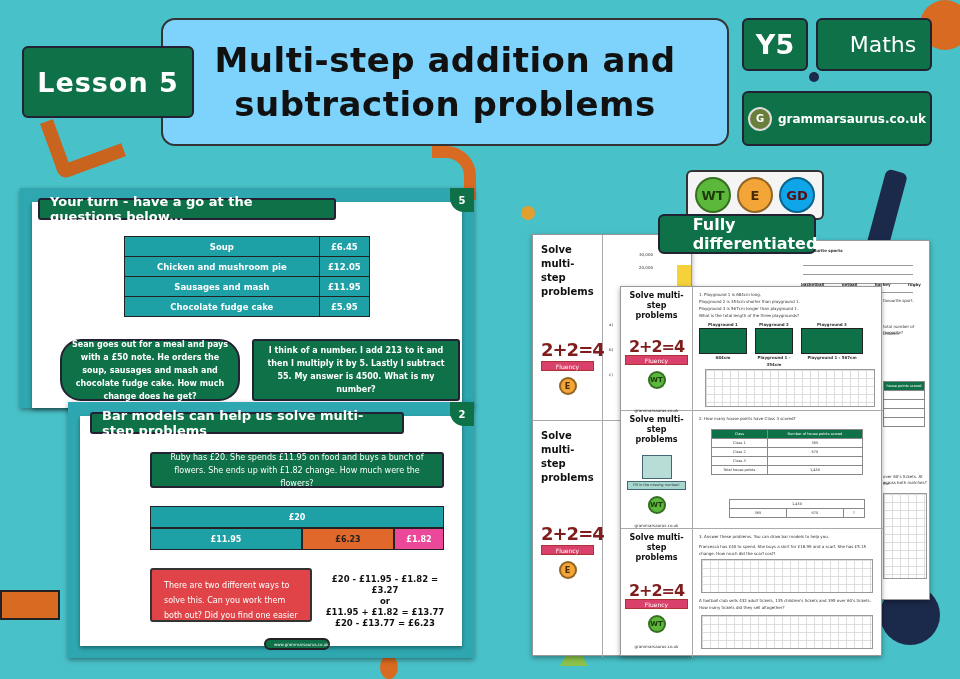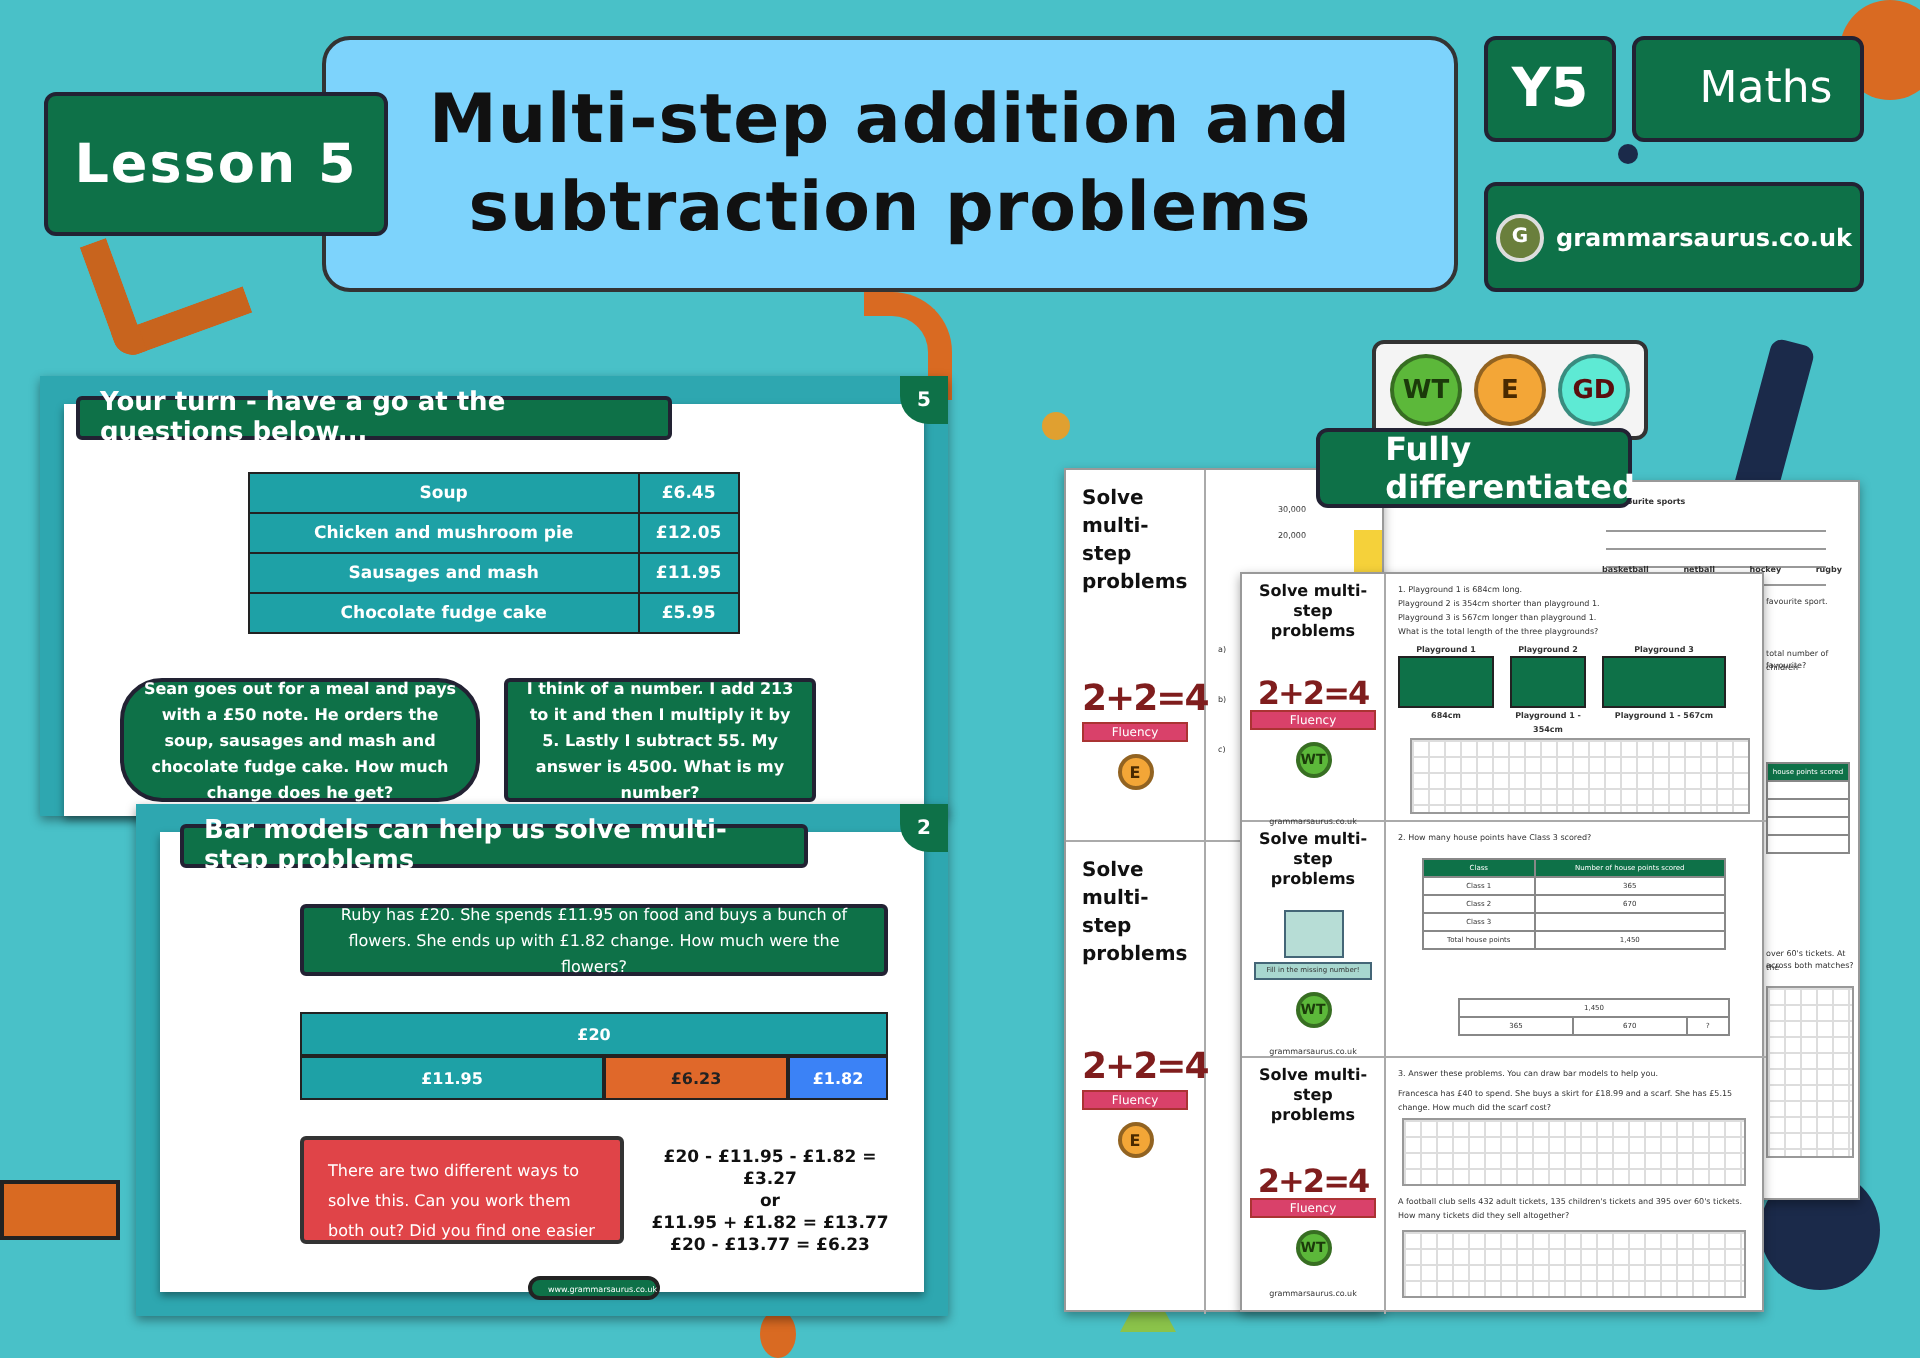--- a/index.html
+++ b/index.html
@@ -29,21 +29,21 @@
 .footer-pill{position:absolute;background:#0e7148;border:2px solid #222;border-radius:10px;color:#fff;font-size:4px;display:flex;align-items:center;gap:3px;padding:0 5px;}
 
 .ws{position:absolute;background:#fff;border:1px solid #999;box-shadow:0 2px 5px rgba(0,0,0,.35);}
 .ws-cell{position:absolute;border-right:1px solid #aaa;border-bottom:1px solid #aaa;}
 .ws-title{font-weight:bold;font-size:10px;line-height:14px;color:#111;}
 .fluency-eq{font-weight:bold;color:#7f1d1d;font-size:22px;line-height:22px;text-align:center;letter-spacing:-1px;}
 .fluency-tag{background:#d9416a;color:#fff;font-size:6px;text-align:center;height:10px;line-height:10px;border:1px solid #a33;}
 .badge-round{border-radius:50%;display:flex;align-items:center;justify-content:center;font-weight:bold;border:2px solid rgba(0,0,0,.4);}
 .wt{background:#5cb83a;color:#1b3a0a;}
 .e{background:#f3a637;color:#4a2a00;}
-.gd{background:#5eead4;color:#5a0e0e;}
+.gd{background:#0ea5e9;color:#5a0e0e;}
 .tiny{font-size:4px;color:#333;line-height:7px;}
 .grid{background-color:#fff;background-image:linear-gradient(#ddd 1px,transparent 1px),linear-gradient(90deg,#ddd 1px,transparent 1px);background-size:8px 8px;border:1px solid #999;position:absolute;}
 .gtable{position:absolute;border-collapse:collapse;}
 .gtable td{border:1px solid #888;font-size:3.5px;height:9px;text-align:center;color:#333;}
 .gtable td.h{background:#0e7148;color:#fff;}
 .fd-badge{left:658px;top:214px;width:158px;height:40px;font-weight:bold;font-size:16px;display:flex;align-items:center;justify-content:center;z-index:9;padding-left:36px;}
 .lvl-box{left:686px;top:170px;width:138px;height:50px;background:#f4f4f4;border:2px solid #333;border-radius:6px;display:flex;align-items:center;justify-content:space-around;z-index:8;padding:0 4px;}
 </style>
 </head>
 <body>
@@ -91,36 +91,36 @@
             <td>Sausages and mash</td>
             <td>£11.95</td>
           </tr>
       <tr>
             <td>Chocolate fudge cake</td>
             <td>£5.95</td>
           </tr>
     </tbody>
       </table>
     <div class="qbox" style="left:28px;top:137px;width:180px;height:62px;border-radius:21px;">Sean goes out for a meal and pays with a £50 note. He orders the soup, sausages and mash and chocolate fudge cake. How much change does he get?</div>
-    <div class="qbox" style="left:220px;top:137px;width:156px;height:62px;">I think of a number. I add 213 to it and then I multiply it by 5. Lastly I subtract 55. My answer is 4500. What is my number?</div>
+    <div class="qbox" style="left:220px;top:137px;width:208px;height:62px;">I think of a number. I add 213 to it and then I multiply it by 5. Lastly I subtract 55. My answer is 4500. What is my number?</div>
   </div>
 </div>
 
 <div class="abs slide-frame" style="left:68px;top:402px;width:406px;height:256px;z-index:5;box-shadow:0 2px 5px rgba(0,0,0,.4);">
   <div class="abs slide" style="left:12px;top:14px;width:382px;height:230px;border:none;">
     <div class="num-badge" style="right:-12px;top:-14px;">2</div>
     <div class="slide-head" style="left:10px;top:-4px;width:314px;height:22px;">Bar models can help us solve multi-step problems</div>
     <div class="qbox" style="left:70px;top:36px;width:294px;height:36px;font-weight:normal;">Ruby has £20. She spends £11.95 on food and buys a bunch of flowers. She ends up with £1.82 change. How much were the flowers?</div>
     <div class="bar-row" style="left:70px;top:90px;width:294px;height:22px;">
       <div style="width:100%;background:#1ea1a6;">£20</div>
     </div>
     <div class="bar-row" style="left:70px;top:112px;width:294px;height:22px;">
       <div style="width:152px;background:#1ea1a6;">£11.95</div>
       <div style="width:92px;background:#e0682a;color:#222;">£6.23</div>
-      <div style="width:50px;background:#3b82f6;">£1.82</div>
+      <div style="width:50px;background:#ec4899;">£1.82</div>
     </div>
     <div class="redbox" style="left:70px;top:152px;width:162px;height:54px;">There are two different ways to solve this. Can you work them both out? Did you find one easier than the other?</div>
     <div class="eqs" style="left:240px;top:158px;width:130px;">
       <div>£20 - £11.95 - £1.82 = £3.27</div>
       <div>or</div>
       <div>£11.95 + £1.82 = £13.77</div>
       <div>£20 - £13.77 = £6.23</div>
     </div>
     <div class="footer-pill" style="left:184px;top:222px;width:66px;height:12px;">
       <span style="width:7px;height:7px;border-radius:50%;background:#6a7f3c;display:inline-block;"></span>

